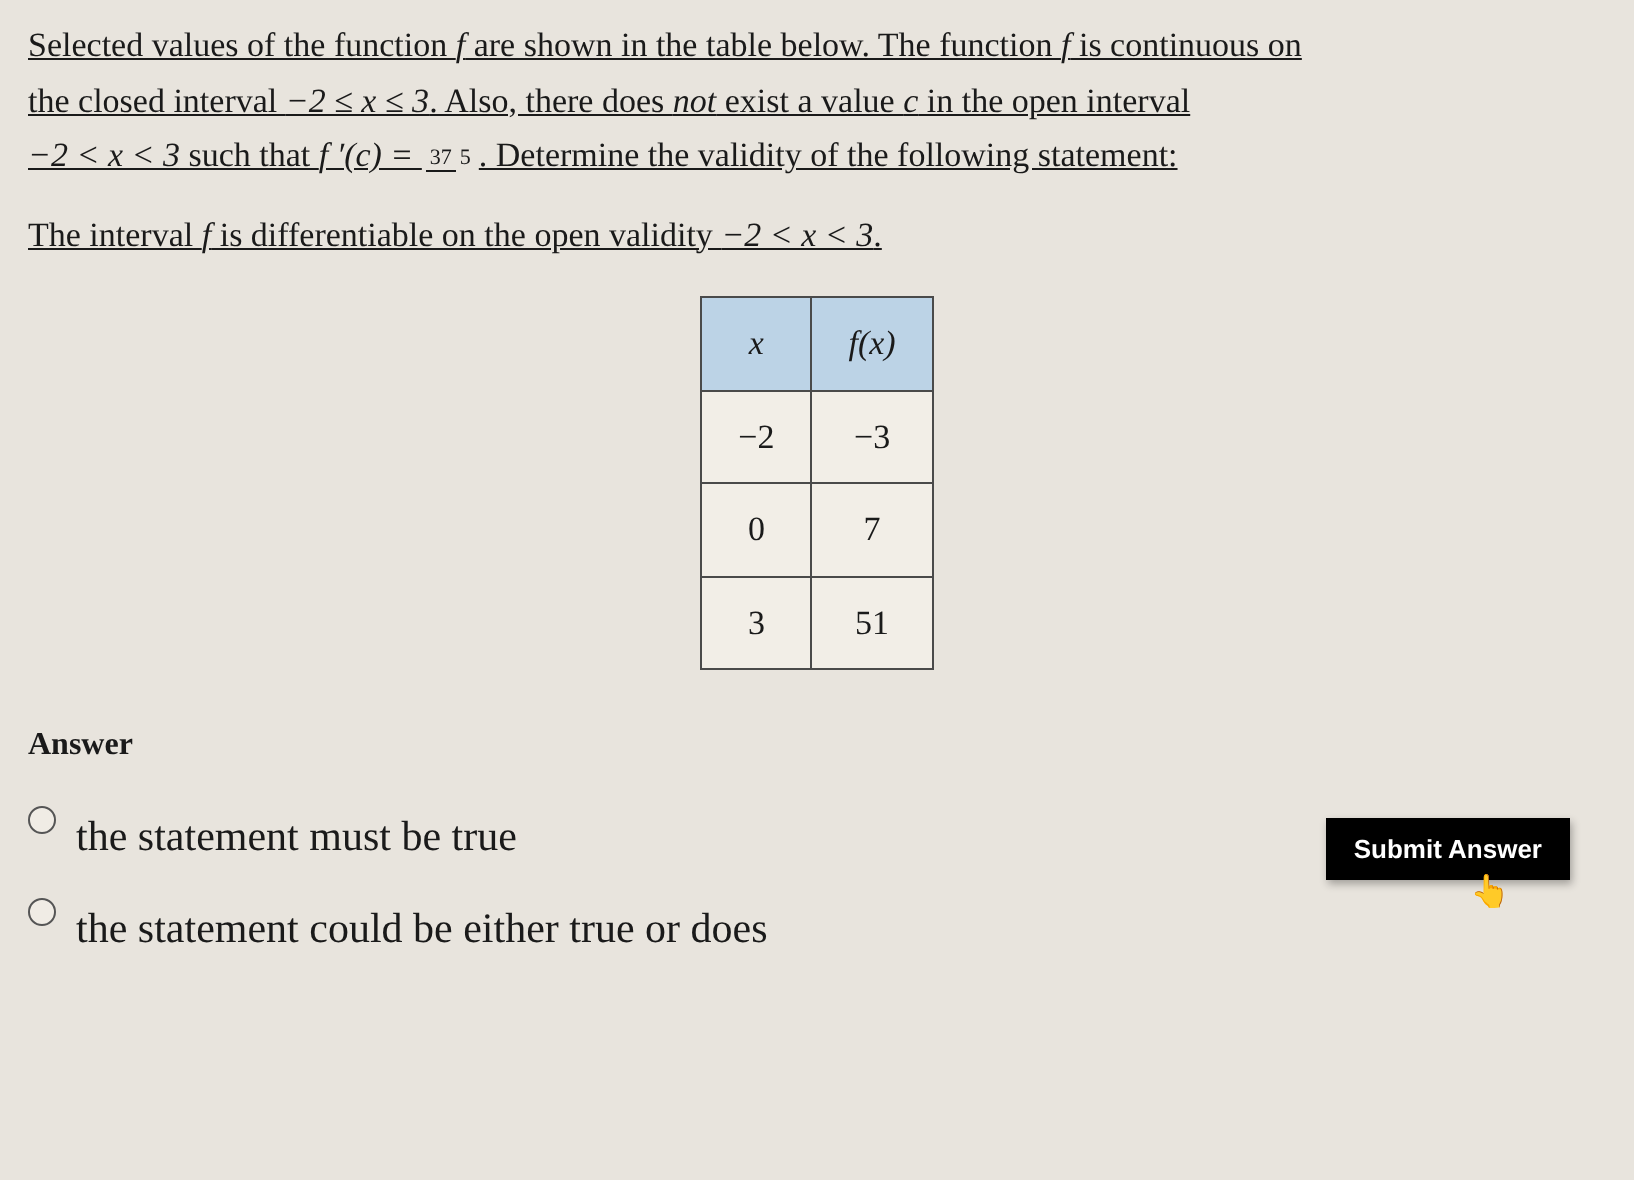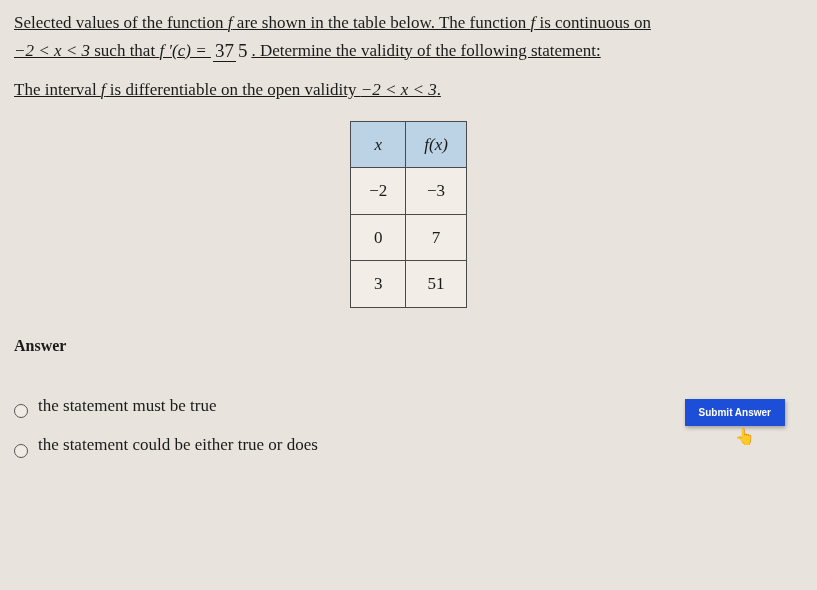--- a/index.html
+++ b/index.html
@@ -13,21 +13,21 @@
       font-size: 17px;
       line-height: 1.5;
       overflow: hidden;
     }
     .problem-text { margin-bottom: 14px; text-decoration: underline; }
     .problem-text p { margin-bottom: 2px; }
     .math-var { font-style: italic; font-family: 'Times New Roman', serif; }
     .frac {
       display: inline-block;
       vertical-align: middle;
-      font-size: 19px;
+      font-size: 11px;
       line-height: 1.1;
       margin: 0 2px;
     }
     .frac .num { border-bottom: 1px solid #1a1a1a; padding: 0 2px; }
     .frac .den { padding: 0 2px; }
     .table-wrap { display: flex; justify-content: center; margin: 18px 0 26px; }
     table.values {
       border-collapse: collapse;
       background: #f2eee7;
     }
@@ -38,66 +38,69 @@
       font-weight: normal;
       font-size: 17px;
       min-width: 50px;
     }
     table.values th {
       background: #bcd3e6;
     }
     .answer-heading {
       font-weight: bold;
       font-size: 16px;
-      margin-bottom: 35px;
+      margin-bottom: 18px;
     }
     .answer-block { position: relative; }
     .option {
       display: flex;
-      align-items: flex-end;
+      align-items: flex-start;
       gap: 10px;
       margin-bottom: 14px;
-      font-size: 17px;
+      font-size: 21px;
     }
     .radio {
       width: 14px;
       height: 14px;
       border: 1.5px solid #555;
       border-radius: 50%;
       background: #f0ece5;
       flex-shrink: 0;
     }
     .submit-btn {
       position: absolute;
       right: 18px;
       top: 6px;
-      background: #1d4ed8;
+      background: #000000;
       color: #fff;
       font-family: Arial, sans-serif;
-      font-size: 10px;
+      font-size: 13px;
       font-weight: bold;
       padding: 8px 14px;
       border: none;
       cursor: pointer;
       box-shadow: 1px 2px 4px rgba(0,0,0,0.3);
     }
     .cursor {
       position: absolute;
       right: 48px;
       top: 32px;
       font-size: 16px;
       color: #222;
     }
   </style>
 </head>
 <body>
 
 <div class="problem-text">
   <p>
     <span>Selected values of the function </span><span class="math-var">f</span><span> are shown in the table below. The function </span><span class="math-var">f</span><span> is continuous on</span>
+  </p>
+  <p>
+    <span>the closed interval </span><span class="math-var">−2 ≤ x ≤ 3</span><span>. Also, there does </span><em>not</em><span> exist a value </span><span class="math-var">c</span><span> in the open interval</span>
   </p>
   <p>
     <span class="math-var">−2 &lt; x &lt; 3</span><span> such that </span><span class="math-var">f ′(c) = </span><span class="frac"><span class="num">37</span><span class="den">5</span></span><span>. Determine the validity of the following statement:</span>
   </p>
 </div>
 
 <div class="problem-text">
   <p>
     <span>The interval </span><span class="math-var">f</span><span> is differentiable on the open validity </span><span class="math-var">−2 &lt; x &lt; 3</span><span>.</span>
   </p>

